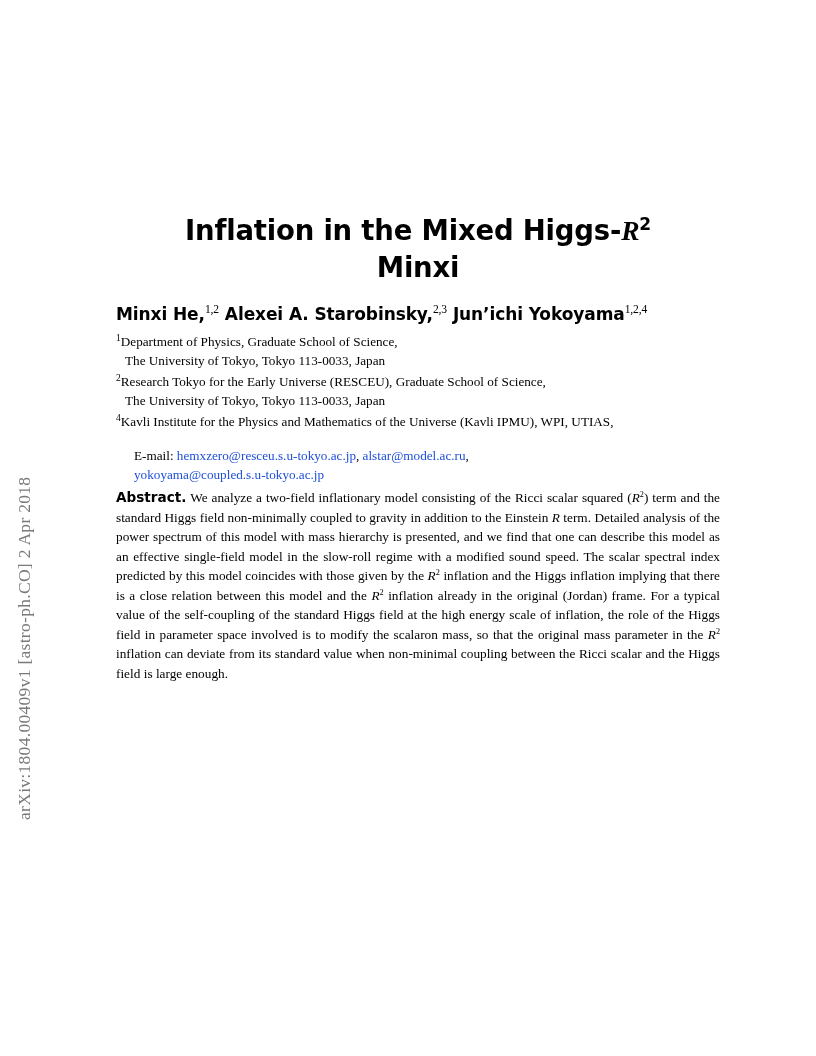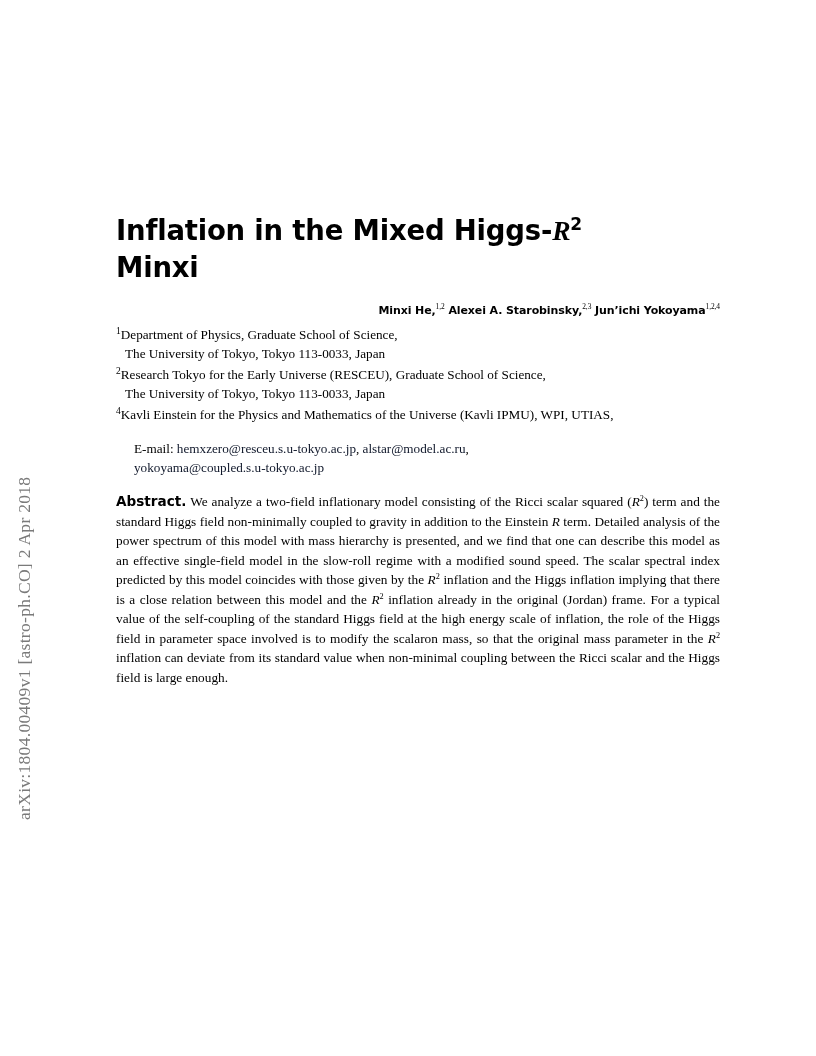--- a/index.html
+++ b/index.html
@@ -52,38 +52,38 @@
     width: 604px;
   }
 
   .title {
     font-family: "DejaVu Sans", sans-serif;
     font-weight: bold;
     font-size: 27.5px;
     line-height: 1.32;
     margin-top: 212px;
     letter-spacing: -0.2px;
+    text-align: center;
   }
   .title .math-it {
     font-family: "Liberation Serif", serif;
     font-style: italic;
     font-weight: bold;
   }
   sup.small {
     font-size: 0.62em;
     vertical-align: super;
     line-height: 0;
   }
 
   .authors {
     font-family: "DejaVu Sans", sans-serif;
     font-weight: bold;
-    font-size: 11px;
+    font-size: 17px;
     letter-spacing: -0.1px;
-    text-align: right;
   }
   .authors sup {
     font-family: "Liberation Serif", serif;
     font-weight: normal;
     font-size: 0.68em;
     vertical-align: super;
     line-height: 0;
   }
 
   .affiliations {
@@ -104,26 +104,26 @@
     padding-left: 9px;
   }
 
   .email-block {
     margin-top: 14px;
     margin-left: 18px;
     font-size: 13.2px;
     line-height: 1.45;
   }
   .email-link {
-    color: #0f172a;
+    color: #1d4ed8;
     text-decoration: none;
   }
 
   .abstract {
-    margin-top: 15px;
+    margin-top: 4px;
     font-size: 13.3px;
     line-height: 1.465;
     text-align: justify;
   }
   .abstract .abs-head {
     font-family: "DejaVu Sans", sans-serif;
     font-weight: bold;
     font-size: 13.6px;
   }
   .mi {
@@ -156,21 +156,21 @@
     <div class="affiliations">
       <div class="affil">
         <sup>1</sup><span>Department of Physics, Graduate School of Science,</span>
         <span class="line2">The University of Tokyo, Tokyo 113-0033, Japan</span>
       </div>
       <div class="affil">
         <sup>2</sup><span>Research Tokyo for the Early Universe (RESCEU), Graduate School of Science,</span>
         <span class="line2">The University of Tokyo, Tokyo 113-0033, Japan</span>
       </div>
       <div class="affil">
-        <sup>4</sup><span>Kavli Einstein for the Physics and Mathematics of the Universe (Kavli IPMU), WPI, UTIAS,</span>
+        <sup>4</sup><span>Kavli Institute for the Physics and Mathematics of the Universe (Kavli IPMU), WPI, UTIAS,</span>
       </div>
     </div>
 
     <div class="email-block">
       <span>E-mail:</span>
       <a class="email-link" href="#">hemxzero@resceu.s.u-tokyo.ac.jp</a><span>, </span><a class="email-link" href="#">alstar@model.ac.ru</a><span>, </span><br>
       <a class="email-link" href="#">yokoyama@coupled.s.u-tokyo.ac.jp</a>
     </div>
 
     <div class="abstract">

